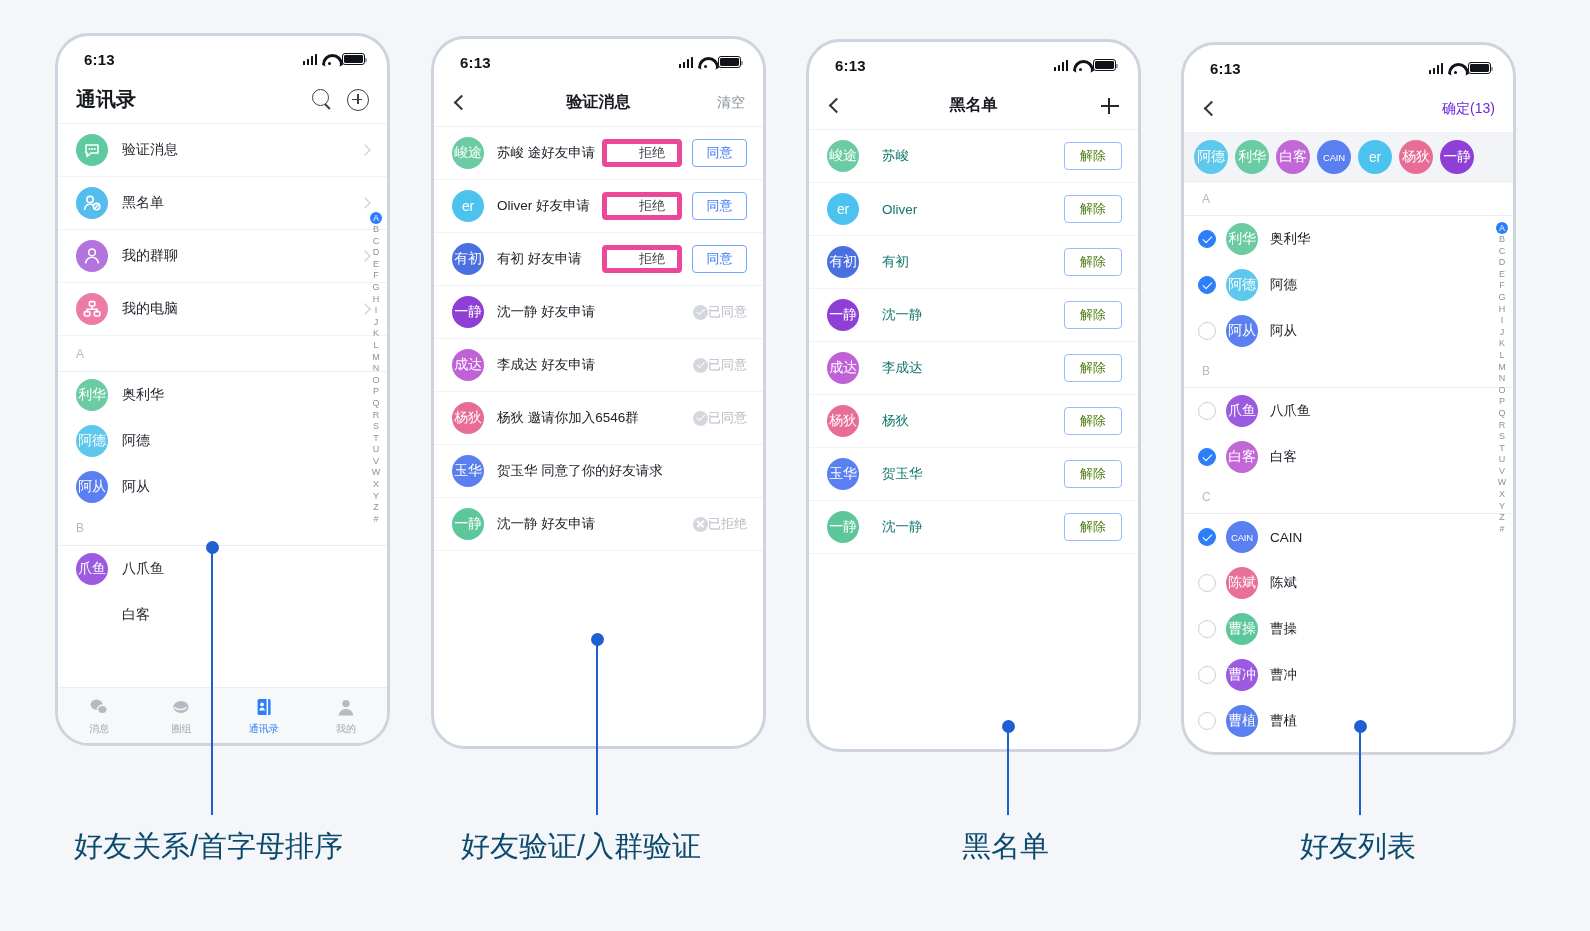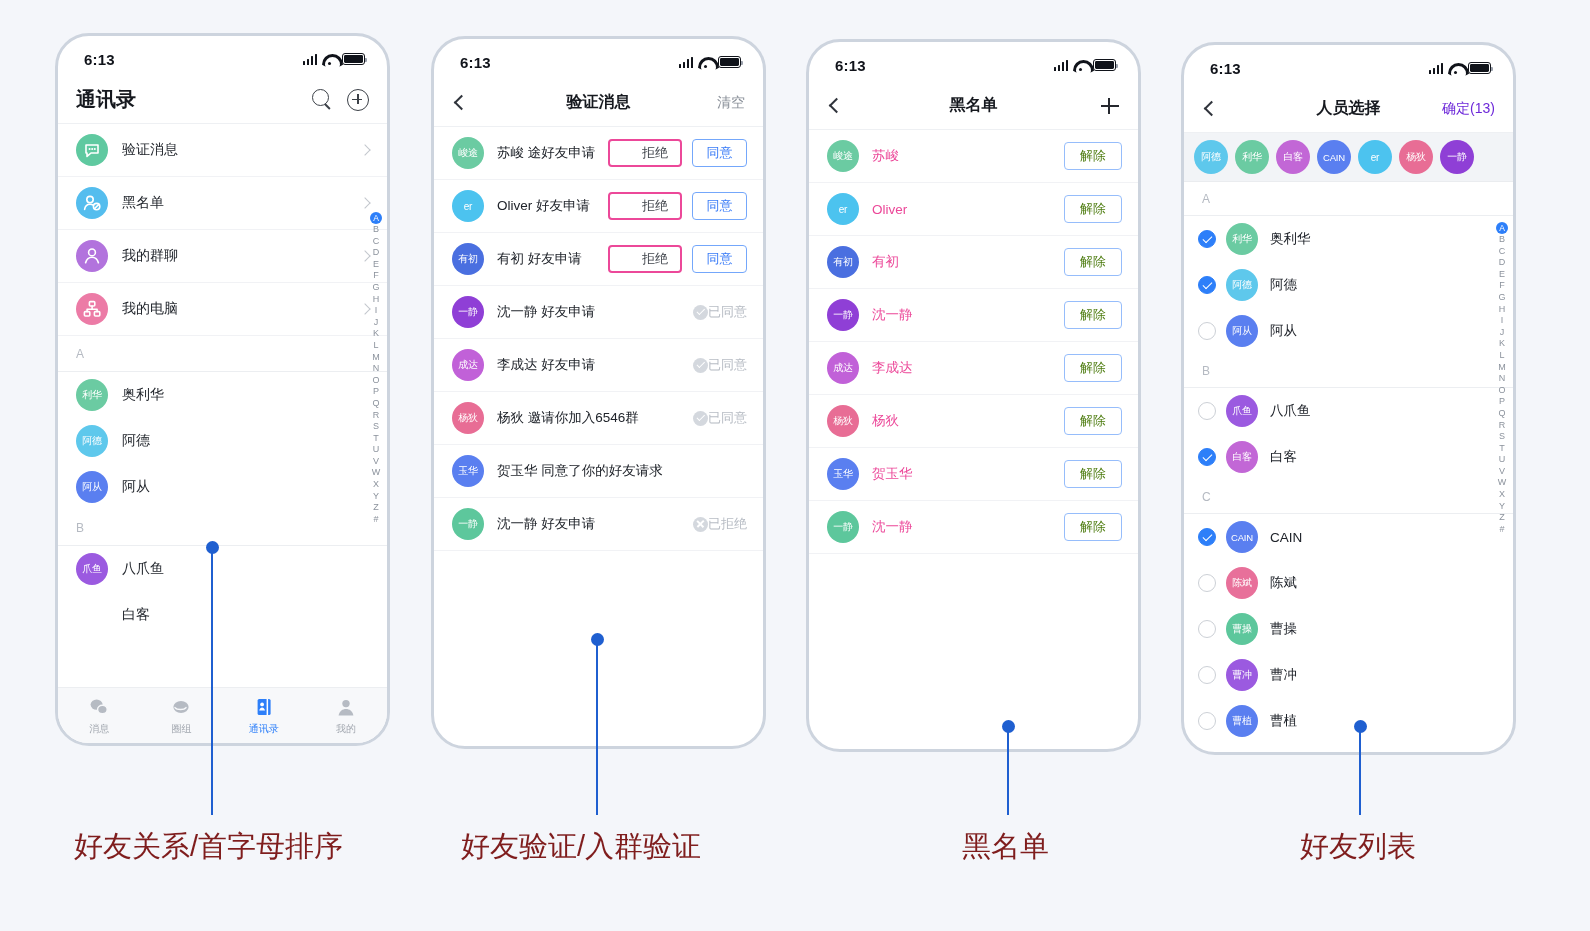--- a/index.html
+++ b/index.html
@@ -110,21 +110,21 @@
   .entry-label { font-size: 14px; color: #1d2128; }
   .chev-right {
     margin-left: auto; width: 8px; height: 8px;
     border-top: 1.6px solid #c3c7cd; border-right: 1.6px solid #c3c7cd; transform: rotate(45deg);
   }
 
   
   .av {
     width: 32px; height: 32px; border-radius: 50%;
     display: flex; align-items: center; justify-content: center;
-    color: #fff; font-size: 10px; flex: none; letter-spacing: -.2px;
+    color: #fff; font-size: 14px; flex: none; letter-spacing: -.2px;
   }
   .av.big { width: 34px; height: 34px; }
 
   
   .avicon { width: 32px; height: 32px; border-radius: 50%; position: relative; flex: none; }
   .avicon svg { position: absolute; left: 0; top: 0; }
 
   
   .sec-head {
     height: 36px; display: flex; align-items: center; padding: 0 18px;
@@ -158,21 +158,21 @@
     height: 53px; display: flex; align-items: center; padding: 0 16px 0 18px;
     border-bottom: 1px solid #f1f2f5;
   }
   .vrow .txt { font-size: 13.5px; color: #20242b; margin-left: 13px; }
   .vrow .right { margin-left: auto; display: flex; align-items: center; gap: 10px; }
   .btn-sm {
     min-width: 55px; height: 28px; padding: 0 12px; border-radius: 4px;
     font-size: 13px; display: flex; align-items: center; justify-content: center;
     background: #fff;
   }
-  .btn-reject { border: 2px solid #ec4899; color: #40454c; padding-left: 32px; }
+  .btn-reject { border: 5px solid #ec4899; color: #40454c; padding-left: 32px; }
   .btn-accept { border: 1px solid #74a7fb; color: #3a7cf7; }
   .btn-unblock { border: 1px solid #96bdfb; color: #4d7c0f; min-width: 58px; }
   .done { display: flex; align-items: center; font-size: 13px; color: #b7bcc4; }
   .done .ck {
     width: 15px; height: 15px; border-radius: 50%; background: #d4d8de; position: relative;
   }
   .done .ck:before {
     content: ""; position: absolute; left: 4px; top: 4px; width: 6.5px; height: 3.4px;
     border-left: 1.6px solid #fff; border-bottom: 1.6px solid #fff; transform: rotate(-45deg);
   }
@@ -182,21 +182,21 @@
   }
   .done .xx:before { transform: rotate(45deg); }
   .done .xx:after  { transform: rotate(-45deg); }
 
   
   .bl-tip { padding: 11px 18px 7px; font-size: 12.5px; color: #b9bec6; }
   .blrow {
     height: 53px; display: flex; align-items: center; padding: 0 16px 0 18px;
     border-bottom: 1px solid #f1f2f5;
   }
-  .blrow .nm { font-size: 13.5px; color: #ec4899; margin-left: 13px; }
+  .blrow .nm { font-size: 13.5px; color: #0f766e; margin-left: 23px; }
   .blrow .right { margin-left: auto; }
 
   
   .sel-strip {
     background: #f2f4f7; padding: 7px 10px; display: flex; align-items: center; gap: 7px;
     overflow: hidden; border-bottom: 1px solid #eaecef;
   }
   .prow {
     height: 46px; display: flex; align-items: center; padding: 0 18px 0 14px;
   }
@@ -212,21 +212,21 @@
   }
 
   
   .callout { position: absolute; }
   .callout .dot {
     position: absolute; width: 13px; height: 13px; border-radius: 50%;
     background: #1f5fd0; left: -6.5px; top: -6.5px;
   }
   .callout .line { position: absolute; width: 2px; background: #1f5fd0; left: -1px; top: 0; }
   .callout .cap {
-    position: absolute; white-space: nowrap; font-size: 29px; color: #7f1d1d;
+    position: absolute; white-space: nowrap; font-size: 29px; color: #0c4a6e;
     font-family: "Liberation Sans", "DejaVu Sans", sans-serif;
   }
 </style>
 </head>
 <body>
 
 <div class="stage">
 
   <div class="phone p1">
     <div class="statusbar">
@@ -591,21 +591,20 @@
             <i></i>
           </div>
         <div class="wifi"></div>
         <div class="batt">
             <span></span>
           </div>
       </div>
     </div>
     <div class="navbar">
       <div class="back-chev"></div>
-      <div class="nav-title">人员选择</div>
       <div class="nav-right-text blue">确定(13)</div>
     </div>
     <div class="sel-strip" id="p4-strip">
         <div class="av big" style="background: rgb(94, 200, 236);">阿德</div>
         <div class="av big" style="background: rgb(107, 203, 162);">利华</div>
         <div class="av big" style="background: rgb(194, 103, 214);">白客</div>
         <div class="av big" style="background: rgb(90, 127, 240); font-size: 9.5px;">CAIN</div>
         <div class="av big" style="background: rgb(76, 195, 239);">er</div>
         <div class="av big" style="background: rgb(232, 109, 149);">杨狄</div>
         <div class="av big" style="background: rgb(143, 63, 214);">一静</div>

